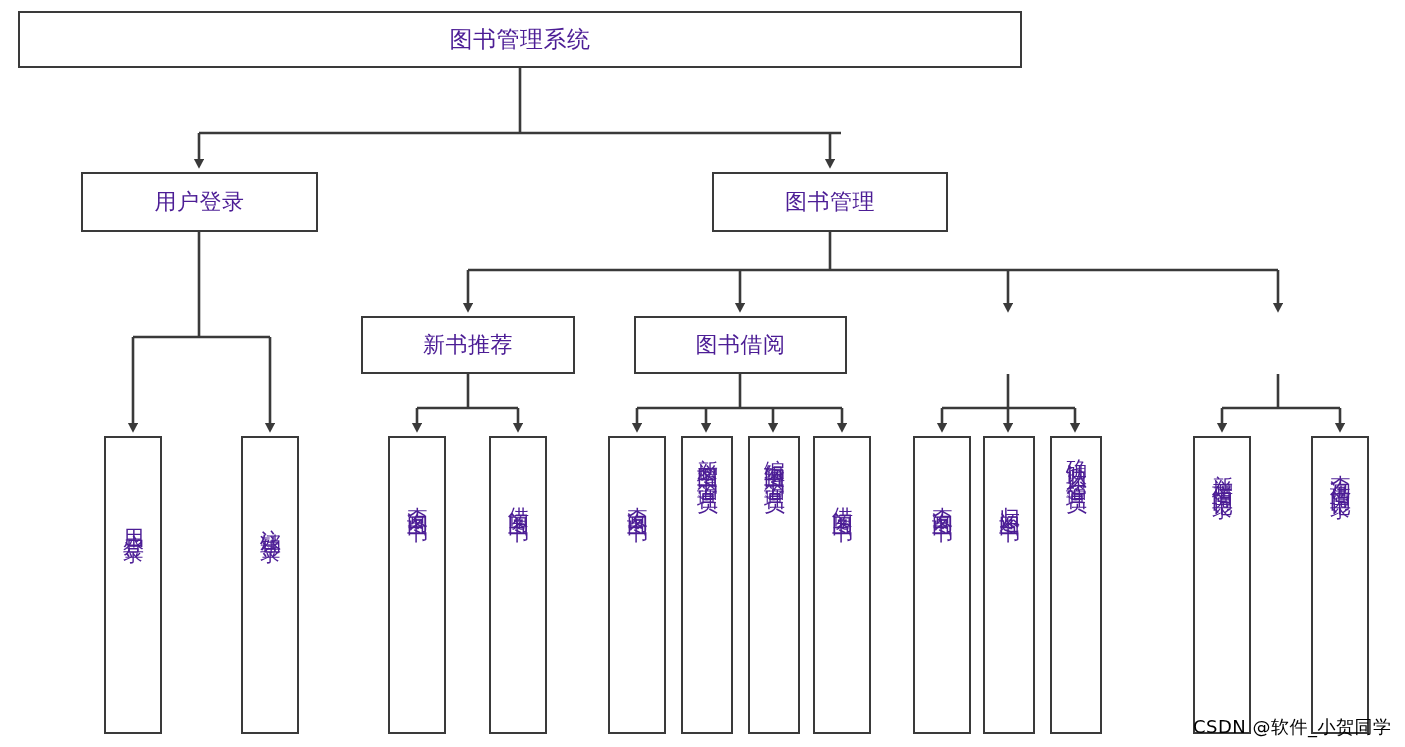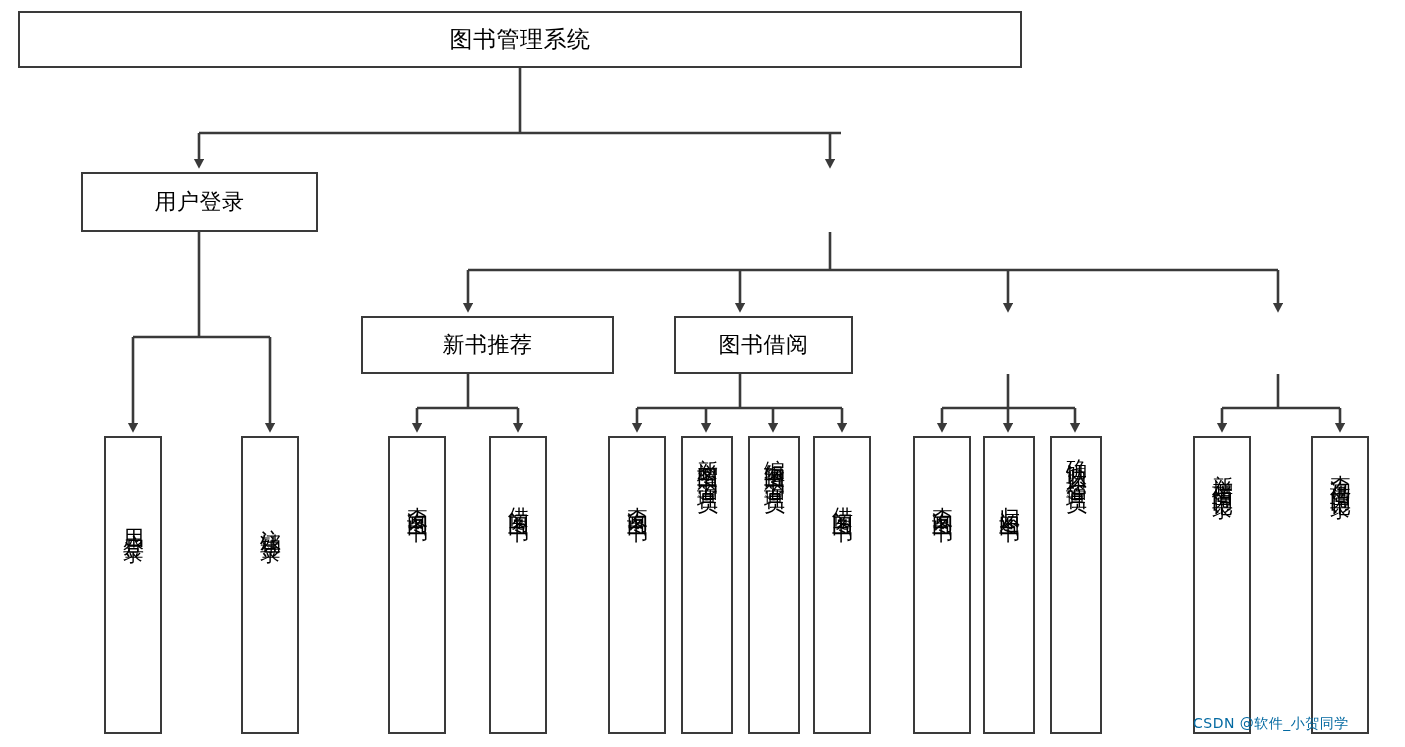--- a/index.html
+++ b/index.html
@@ -27,21 +27,21 @@
     pointer-events: none;
   }
   .node {
     position: absolute;
     box-sizing: border-box;
     border: 2.4px solid #3a3a3a;
     background: #ffffff;
     display: flex;
     align-items: center;
     justify-content: center;
-    color: #000000;
+    color: #4c1d95;
   }
   .node .label {
     display: block;
     text-align: center;
     line-height: 1.0;
     white-space: nowrap;
   }
   
   .node.horiz .label {
     font-size: 22px;
@@ -59,22 +59,22 @@
   .node.vert .label {
     writing-mode: vertical-rl;
     text-orientation: upright;
     font-size: 21px;
     line-height: 1.0;
     letter-spacing: 5px;
     white-space: nowrap;
   }
   .watermark {
     position: absolute;
-    font-size: 14px;
-    color: #0369a1;
+    font-size: 18px;
+    color: #000000;
     white-space: nowrap;
     letter-spacing: 0.5px;
   }
 </style>
 </head>
 <body>
 
 <div id="canvas">
 
   <svg id="edges" viewBox="0 0 1405 747" xmlns="http://www.w3.org/2000/svg">
@@ -128,26 +128,29 @@
   </svg>
 
   <div class="node horiz root" style="left:18px; top:11px; width:1004px; height:57px;">
     <span class="label">图书管理系统</span>
   </div>
 
   <div class="node horiz" style="left:81px; top:172px; width:237px; height:60px;">
     <span class="label">用户登录</span>
   </div>
 
-
-  <div class="node horiz" style="left:361px; top:316px; width:253px; height:58px;">
+  <div class="node horiz" style="left:712px; top:172px; width:236px; height:60px;">
+    <span class="label">图书管理</span>
+  </div>
+
+  <div class="node horiz" style="left:361px; top:316px; width:214px; height:58px;">
     <span class="label">新书推荐</span>
   </div>
 
-  <div class="node horiz" style="left:634px; top:316px; width:179px; height:58px;margin-left:40px;">
+  <div class="node horiz" style="left:634px; top:316px; width:213px; height:58px;">
     <span class="label">图书借阅</span>
   </div>
 
 
 
   <div class="node vert" style="left:104px; top:436px; width:58px; height:298px; padding-top:74px;">
     <span class="label">用户登录</span>
   </div>
 
   <div class="node vert" style="left:241px; top:436px; width:58px; height:298px; padding-top:74px;">

